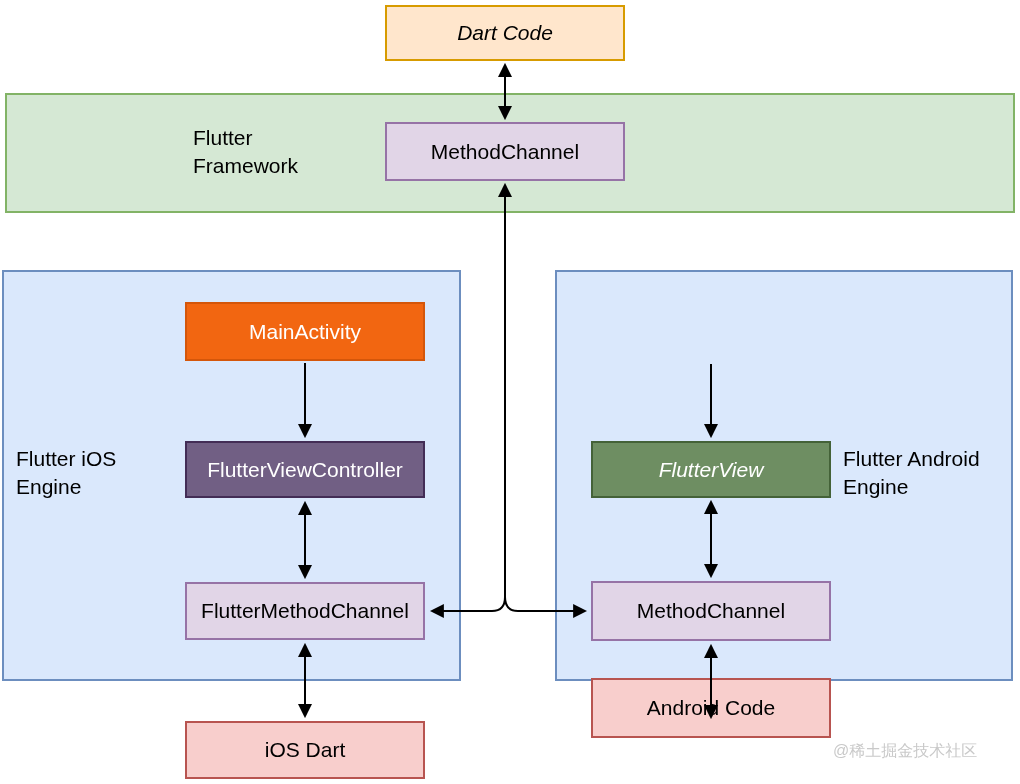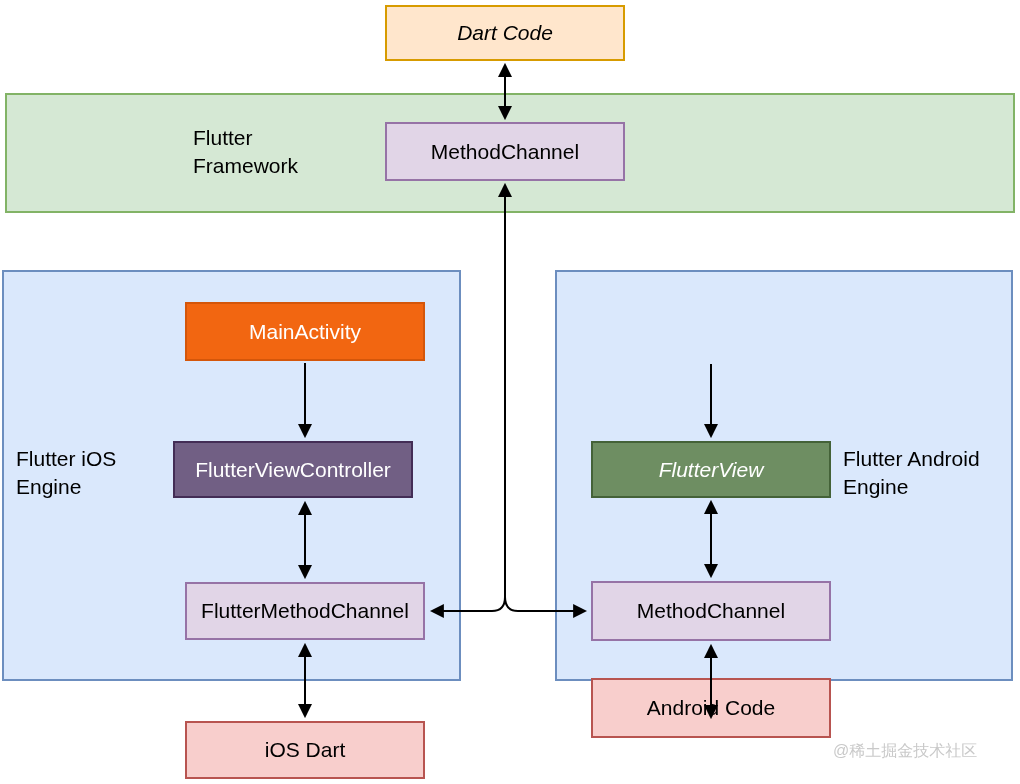--- a/index.html
+++ b/index.html
@@ -93,21 +93,21 @@
 Engine</div>
   <div class="zone-label" style="left:843px;top:445px;width:170px">Flutter Android
 Engine</div>
 
   <div class="node peach" style="left:385px;top:5px;width:240px;height:56px">Dart Code</div>
 
   <div class="node lavender" style="left:385px;top:122px;width:240px;height:59px">MethodChannel</div>
 
   <div class="node orange" style="left:185px;top:302px;width:240px;height:59px">MainActivity</div>
 
-  <div class="node plum" style="left:173px;top:441px;width:240px;height:57px">FlutterViewController</div>
+  <div class="node plum" style="left:185px;top:441px;width:240px;height:57px">FlutterViewController</div>
 
   <div class="node lavender" style="left:185px;top:582px;width:240px;height:58px">FlutterMethodChannel</div>
 
   <div class="node pink" style="left:185px;top:721px;width:240px;height:58px">iOS Dart</div>
 
 
   <div class="node sage" style="left:591px;top:441px;width:240px;height:57px">FlutterView</div>
 
   <div class="node lavender" style="left:591px;top:581px;width:240px;height:60px">MethodChannel</div>
 

